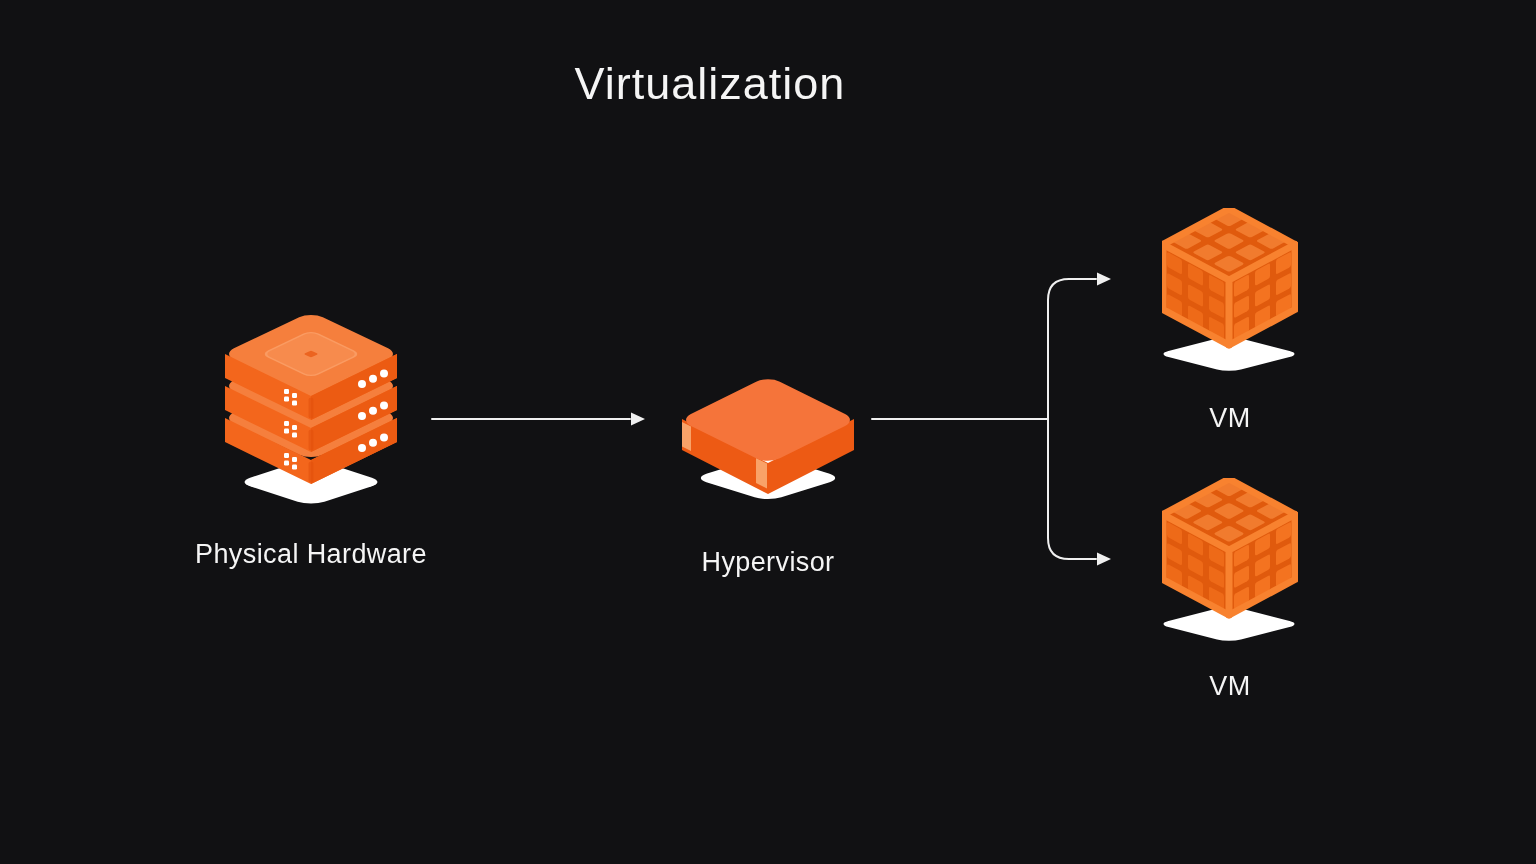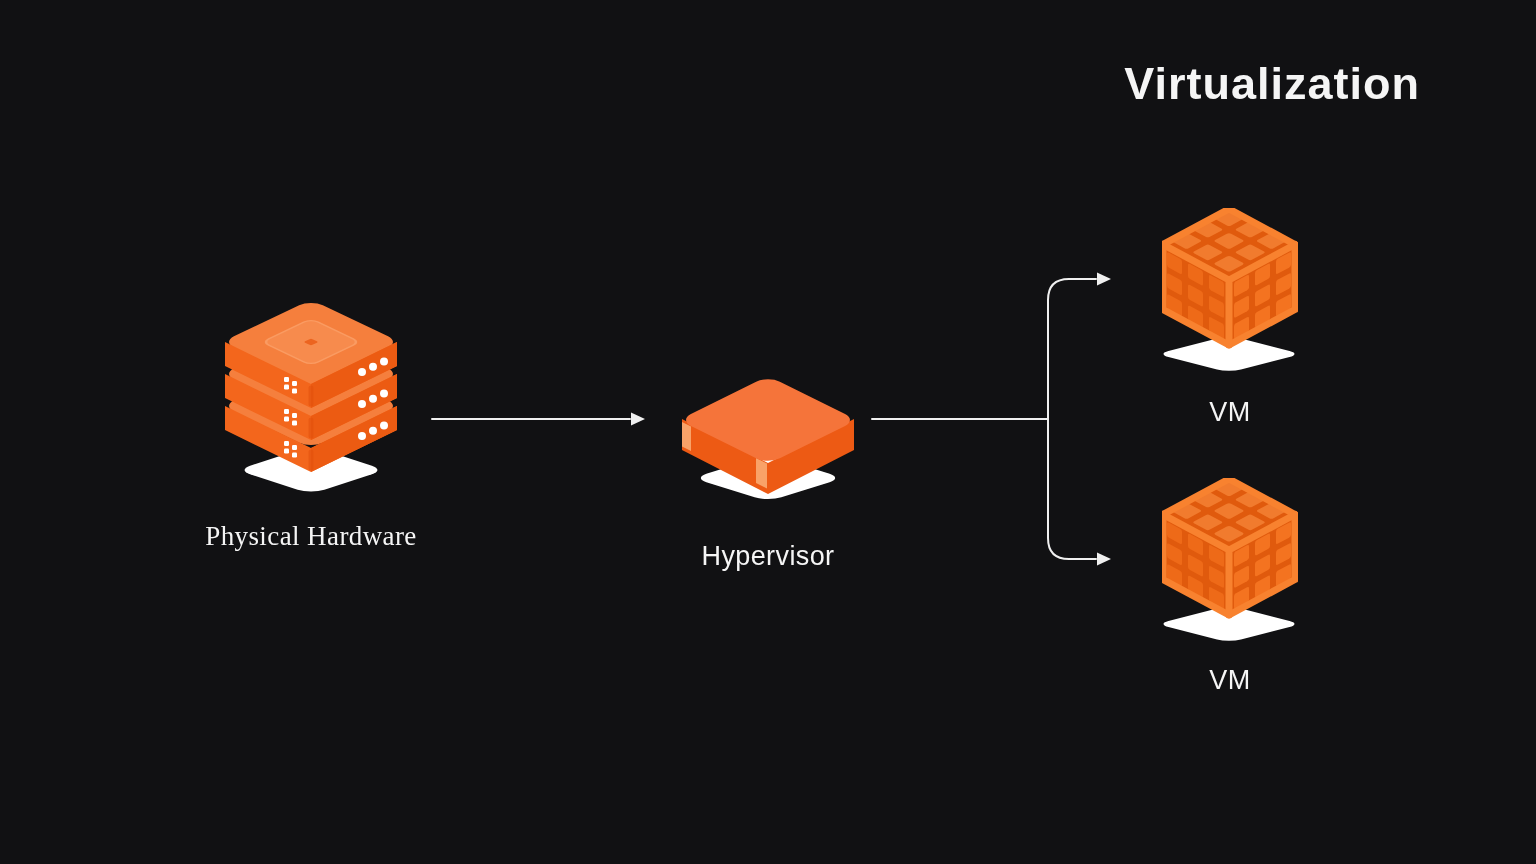--- a/index.html
+++ b/index.html
@@ -5,32 +5,32 @@
   :root{
     --background:#111113; --text:#F5F5F5; --connector:#F0F0F0;
   }
   html,body{margin:0;padding:0;background:#000;}
   #canvas{
     position:relative; width:1536px; height:864px; overflow:hidden;
     background:var(--background);
     font-family:"Liberation Sans", sans-serif;
   }
   .title{
-    position:absolute; left:0; top:56px; width:1420px; text-align:right;
-    color:var(--text); font-size:45px; line-height:56px; font-weight:700;
+    position:absolute; left:0; top:56px; width:1420px; text-align:center;
+    color:var(--text); font-size:45px; line-height:56px; font-weight:400;
     letter-spacing:1px;
   }
   .connectors{position:absolute; left:0; top:0; pointer-events:none;}
-  .node{position:absolute; display:flex; flex-direction:column; align-items:center;}
+  .node{position:absolute; display:flex; flex-direction:column; align-items:center;gap:6px;}
   .node svg{display:block;}
   .node-label{
     color:var(--text); font-size:27px; line-height:32px; font-weight:500;
     letter-spacing:0.4px; text-align:center; white-space:nowrap;
   }
-  #node-ph{left:161px; top:300px; width:300px;font-family:Liberation Serif, serif;}
+  #node-ph{left:161px; top:312px; width:300px;}
   #node-ph .node-label{margin-top:24px;}
   #node-hv{left:618px; top:374px; width:300px;}
   #node-hv .node-label{margin-top:34px;}
   #node-vm1{left:1080px; top:208px; width:300px;}
   #node-vm1 .node-label{margin-top:10px;}
   #node-vm2{left:1080px; top:478px; width:300px;}
   #node-vm2 .node-label{margin-top:8px;}
 </style>
 </head>
 <body>

